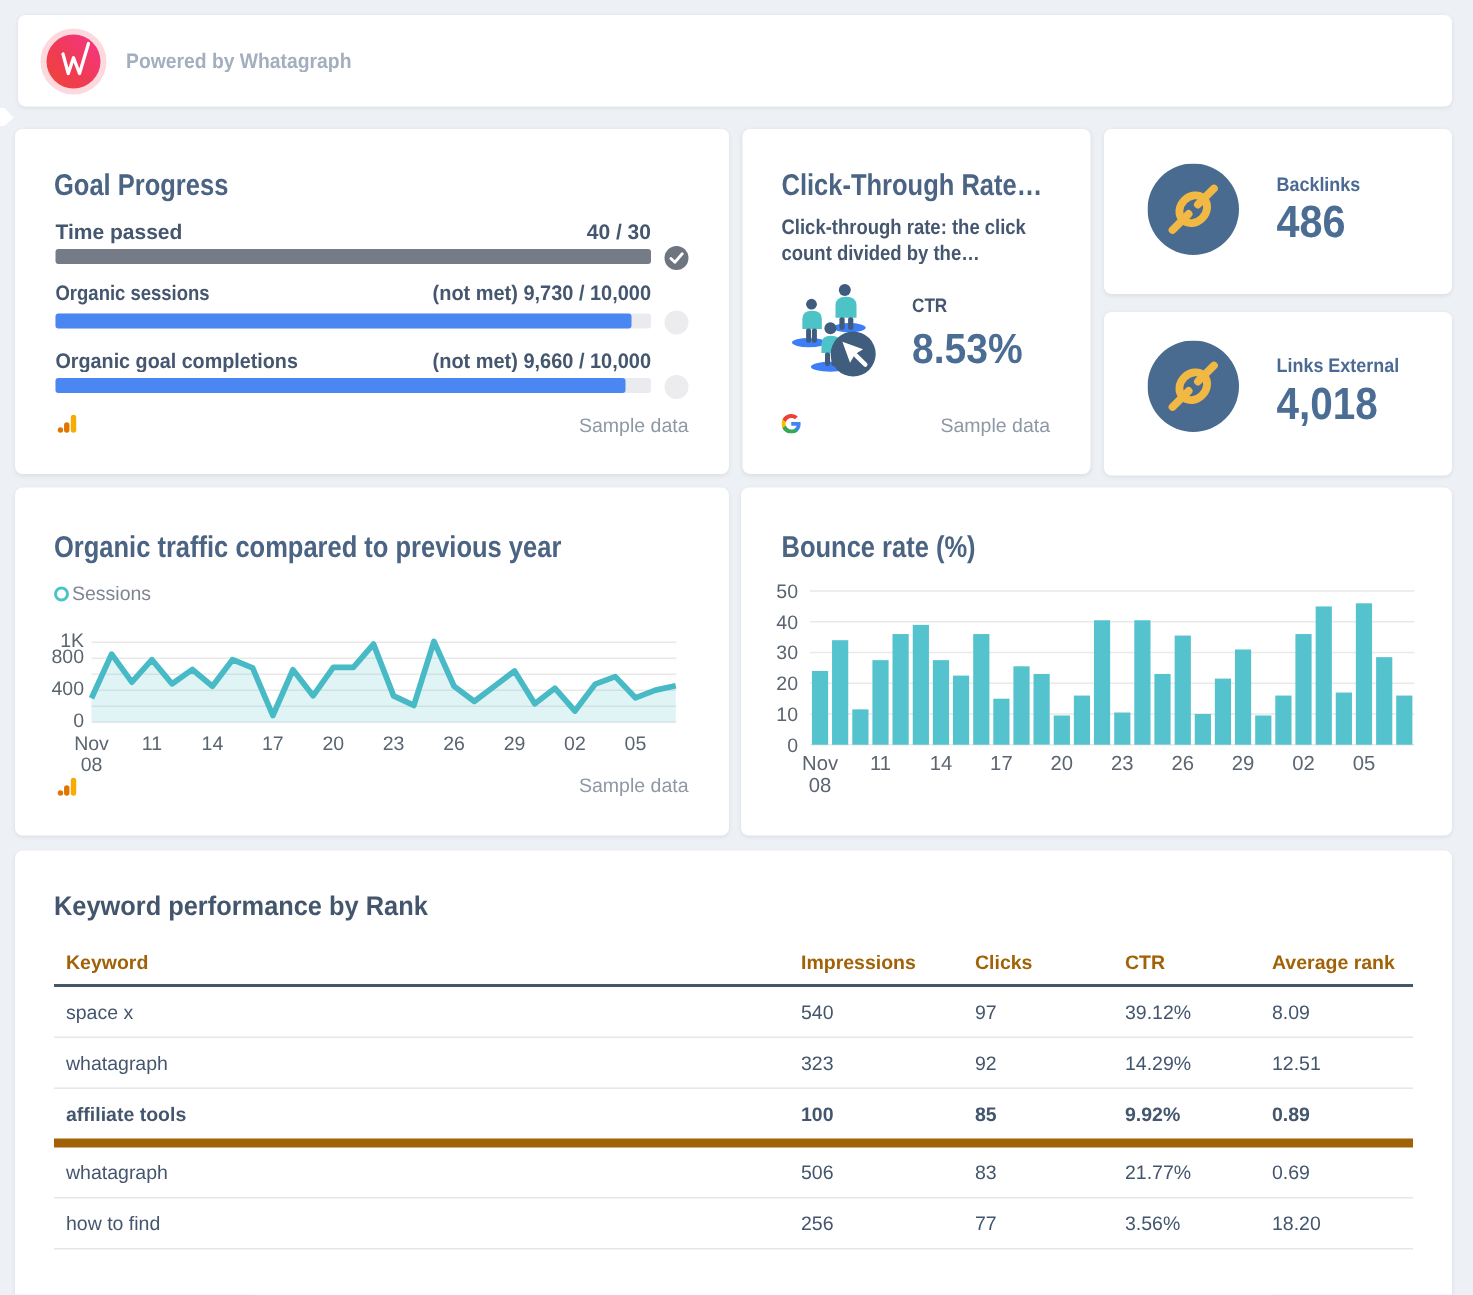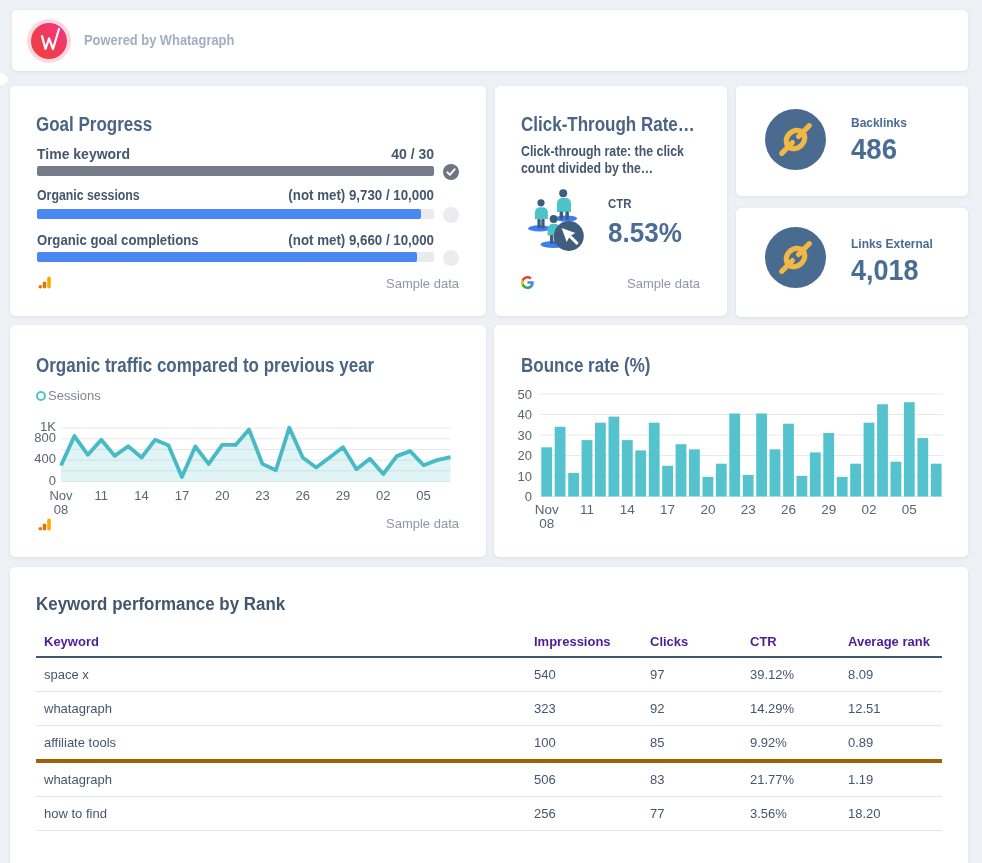--- a/index.html
+++ b/index.html
@@ -21,21 +21,21 @@
 </div>
 <div class="abs" style="left:26.5px;top:18.5px;width:44.5px;height:44.5px;border-radius:50%;background:#fbd9de;"></div>
 <div class="abs" style="left:30.5px;top:22.5px;width:36.5px;height:36.5px;border-radius:50%;background:linear-gradient(225deg,#f5348a 0%,#ef3b54 55%,#f04438 100%);"></div>
 <svg class="abs" style="left:36px;top:26px;" width="28" height="26" viewBox="0 0 28 26">
   <path d="M6 10 L9.5 23 L13 12.5 L17 23 L23 3" fill="none" stroke="#fff" stroke-width="2.2" stroke-linecap="round" stroke-linejoin="round"></path>
 </svg>
 <div class="abs" style="left:84px;top:32px;font-size:14px;font-weight:bold;color:#a3aebf;transform:scaleX(.92);transform-origin:0 50%;">Powered by Whatagraph</div>
 
 <div class="card" style="left:10px;top:86px;width:476px;height:230px;"></div>
 <div class="abs title" style="left:36px;top:113px;">Goal Progress</div>
-<div class="abs" style="left:37px;top:146px;font-size:14px;font-weight:bold;color:#45566f;">Time keyword</div>
+<div class="abs" style="left:37px;top:146px;font-size:14px;font-weight:bold;color:#45566f;">Time passed</div>
 <div class="abs" style="left:37px;top:146px;width:397px;text-align:right;font-size:14px;font-weight:bold;color:#45566f;">40 / 30</div>
 <div class="abs" style="left:37px;top:166px;width:397px;height:10px;background:#757c87;border-radius:2px;"></div>
 <div class="abs" style="left:443px;top:164px;width:16px;height:16px;border-radius:50%;background:#6e7580;">
   <svg width="16" height="16" viewBox="0 0 16 16">
       <path d="M4.3 8.3 L6.9 10.8 L11.8 5.2" fill="none" stroke="#fff" stroke-width="1.9" stroke-linecap="round" stroke-linejoin="round"></path>
     </svg>
 </div>
 <div class="abs" style="left:37px;top:187px;font-size:14px;font-weight:bold;color:#45566f;transform:scaleX(.88);transform-origin:0 50%;">Organic sessions</div>
 <div class="abs" style="left:37px;top:187px;width:397px;text-align:right;font-size:14px;font-weight:bold;color:#45566f;transform:scaleX(.95);transform-origin:100% 50%;">(not met) 9,730 / 10,000</div>
 <div class="abs" style="left:37px;top:209px;width:397px;height:10px;background:#e9ebef;border-radius:2px;">
@@ -205,21 +205,21 @@
     <text x="254.2" y="128.5" font-size="13.5" fill="#5b6570" text-anchor="middle">23</text>
     <text x="294.5" y="128.5" font-size="13.5" fill="#5b6570" text-anchor="middle">26</text>
     <text x="334.7" y="128.5" font-size="13.5" fill="#5b6570" text-anchor="middle">29</text>
     <text x="375.0" y="128.5" font-size="13.5" fill="#5b6570" text-anchor="middle">02</text>
     <text x="415.3" y="128.5" font-size="13.5" fill="#5b6570" text-anchor="middle">05</text>
   </svg>
 
 <div class="card" style="left:10px;top:567px;width:958px;height:340px;"></div>
 <div class="abs" style="left:36px;top:594px;font-size:18px;font-weight:bold;color:#44566e;transform:scaleX(.94);transform-origin:0 50%;">Keyword performance by Rank</div>
 <div class="abs" style="left:36px;top:631.5px;width:906px;">
-  <table style="width:100%;border-collapse:collapse;font-size:13px;color:#4c1d95;">
+  <table style="width:100%;border-collapse:collapse;font-size:13px;color:#a16207;">
     <tbody>
         <tr style="font-weight:bold;">
       <td style="width:498px;padding:2px 0 7px 8px;">Keyword</td>
       <td style="width:116px;padding:2px 0 7px 0;">Impressions</td>
       <td style="width:100px;padding:2px 0 7px 0;">Clicks</td>
       <td style="width:98px;padding:2px 0 7px 0;">CTR</td>
       <td style="padding:2px 0 7px 0;">Average rank</td>
     </tr>
   </tbody>
     </table>
@@ -233,33 +233,33 @@
           <td style="width:98px;">39.12%</td>
           <td>8.09</td>
         </tr>
         <tr style="border-bottom:1px solid #e3e6ea;">
           <td style="width:498px;padding:9px 0 9px 8px;">whatagraph</td>
           <td style="width:116px;">323</td>
           <td style="width:100px;">92</td>
           <td style="width:98px;">14.29%</td>
           <td>12.51</td>
         </tr>
-        <tr style="border-bottom:4px solid #a16207;">
+        <tr style="border-bottom:6px solid #a16207;font-weight:bold;">
           <td style="width:498px;padding:9px 0 9px 8px;">affiliate tools</td>
           <td style="width:116px;">100</td>
           <td style="width:100px;">85</td>
           <td style="width:98px;">9.92%</td>
           <td>0.89</td>
         </tr>
         <tr style="border-bottom:1px solid #e3e6ea;">
           <td style="width:498px;padding:9px 0 9px 8px;">whatagraph</td>
           <td style="width:116px;">506</td>
           <td style="width:100px;">83</td>
           <td style="width:98px;">21.77%</td>
-          <td>1.19</td>
+          <td>0.69</td>
         </tr>
         <tr style="border-bottom:1px solid #e3e6ea;">
           <td style="width:498px;padding:9px 0 9px 8px;">how to find</td>
           <td style="width:116px;">256</td>
           <td style="width:100px;">77</td>
           <td style="width:98px;">3.56%</td>
           <td>18.20</td>
         </tr>
       </tbody>
     </table>

